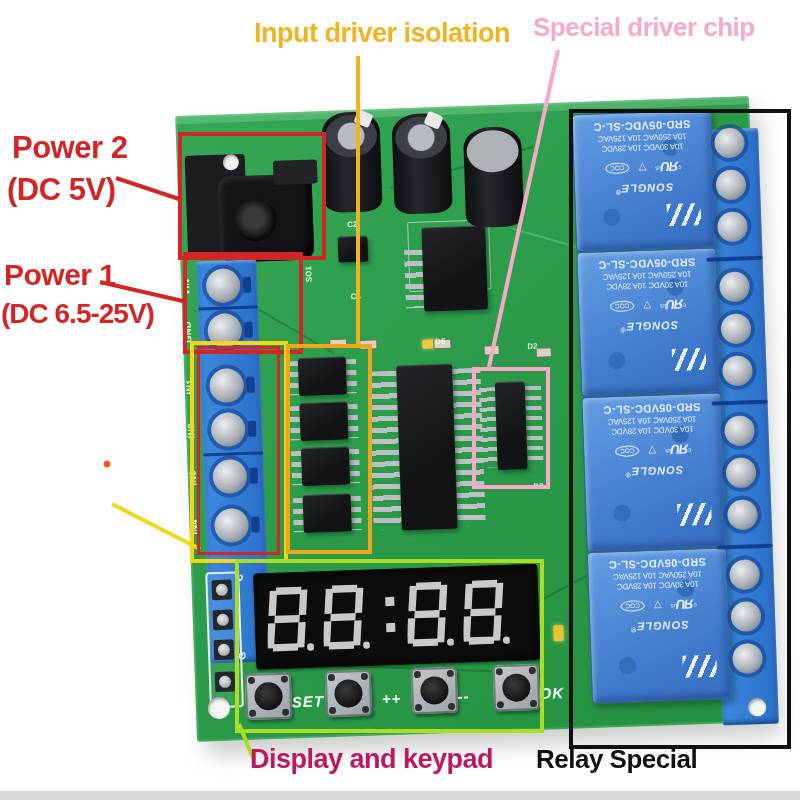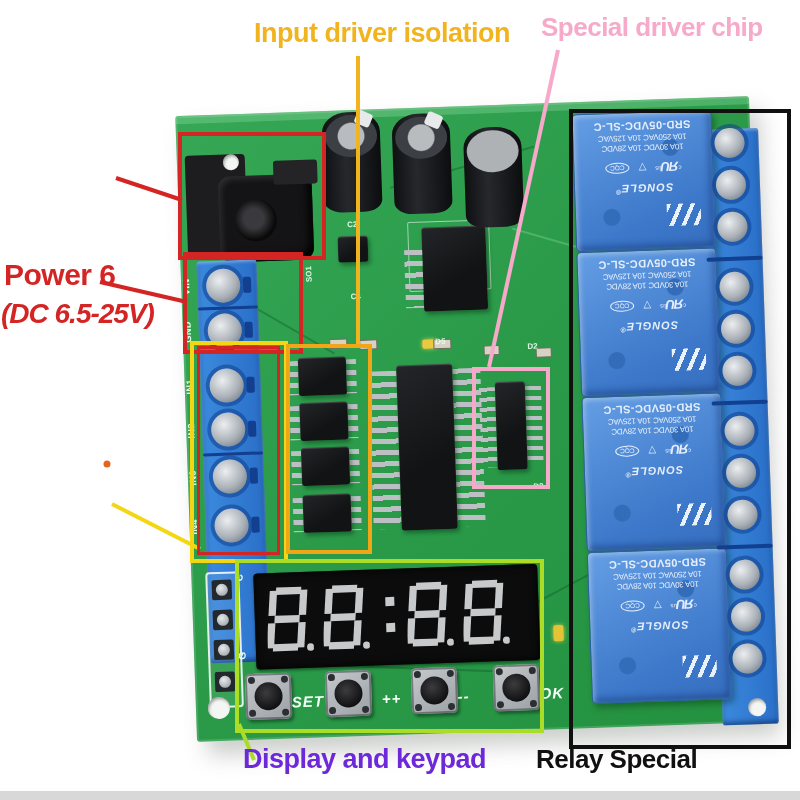--- a/index.html
+++ b/index.html
@@ -405,20 +405,22 @@
   <div class="ann-box" style="left:178px;top:132px;width:140px;height:120px;border:4px solid #d42525;"></div>
   <div class="ann-box" style="left:183px;top:252px;width:112px;height:94px;border:4px solid #d42525;"></div>
   <div class="ann-box" style="left:190px;top:341px;width:90px;height:214px;border:4px solid #f3d714;"></div>
   <div class="ann-box" style="left:197px;top:346px;width:77px;height:203px;border:3px solid #d42525;"></div>
   <div class="ann-box" style="left:286px;top:344px;width:78px;height:202px;border:4px solid #f0a616;"></div>
   <div class="ann-box" style="left:472px;top:367px;width:70px;height:114px;border:4px solid #f6a9c9;"></div>
   <div class="ann-box" style="left:235px;top:559px;width:301px;height:166px;border:4px solid #abdc26;"></div>
   <div class="ann-box" style="left:569px;top:109px;width:214px;height:632px;border:4px solid #101010;"></div>
 
   <div class="lbl" style="left:254px;top:18px;font-size:27px;color:#f2b41e;">Input driver isolation</div>
-  <div class="lbl" style="left:533px;top:12px;font-size:26px;color:#f6a9c9;margin-left:8px;">Special driver chip</div>
-  <div class="lbl" style="left:4px;top:258px;font-size:30px;color:#d42525;">Power 6</div>
-  <div class="lbl" style="left:1px;top:298px;font-size:28px;color:#d42525;letter-spacing:-1px;font-style:italic;">(DC 6.5-25V)</div>
-  <div class="lbl" style="left:243px;top:744px;font-size:27px;color:#6d28d9;">Display and keypad</div>
+  <div class="lbl" style="left:533px;top:12px;font-size:26px;color:#f6a9c9;">Special driver chip</div>
+  <div class="lbl" style="left:12px;top:130px;font-size:31px;color:#d42525;">Power 2</div>
+  <div class="lbl" style="left:7px;top:172px;font-size:31px;color:#d42525;">(DC 5V)</div>
+  <div class="lbl" style="left:4px;top:258px;font-size:30px;color:#d42525;">Power 1</div>
+  <div class="lbl" style="left:1px;top:298px;font-size:28px;color:#d42525;letter-spacing:-1px;">(DC 6.5-25V)</div>
+  <div class="lbl" style="left:250px;top:744px;font-size:27px;color:#be185d;">Display and keypad</div>
   <div class="lbl" style="left:536px;top:744px;font-size:26px;color:#101010;">Relay Special</div>
 
   <div id="bottom-band"></div>
 </div>
 
 </body></html>

